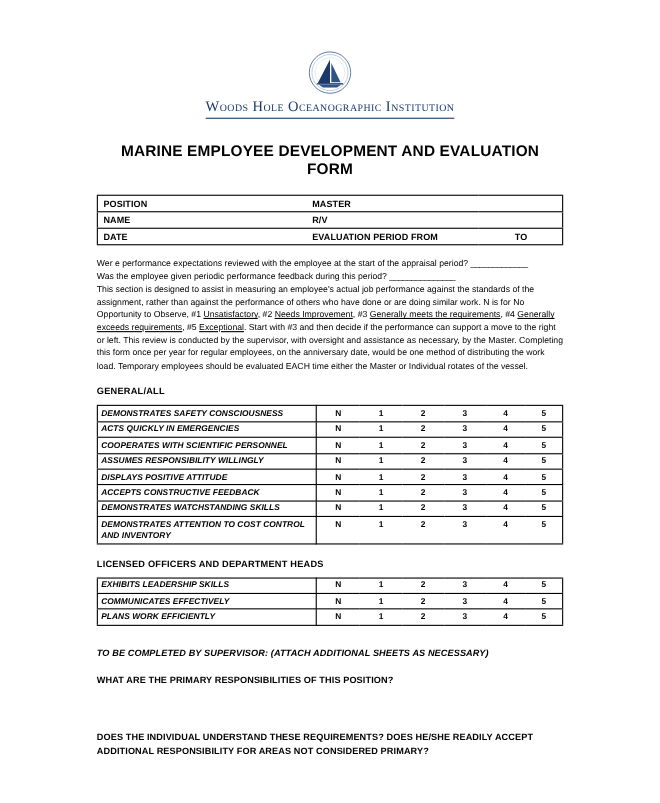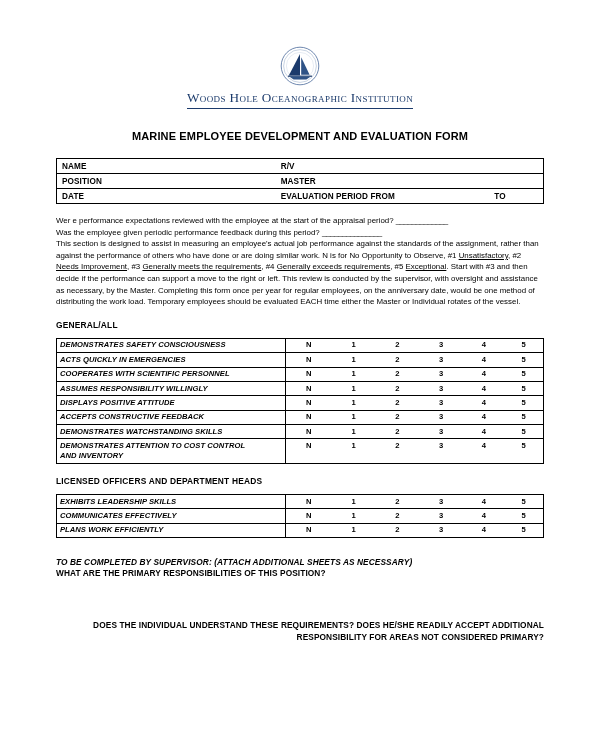--- a/index.html
+++ b/index.html
@@ -13,21 +13,21 @@
     font-family: "Liberation Sans", sans-serif;
     color: #000000;
     overflow: hidden;
   }
   .page {
     position: relative;
     width: 600px;
     height: 543px;
     background: #ffffff;
     box-sizing: border-box;
-    padding: 0 56px;
+    padding: 0 88px;
   }
 
   
   .masthead {
     padding-top: 46px;
     text-align: center;
   }
   .seal {
     display: block;
     margin: 0 auto 2px auto;
@@ -41,21 +41,21 @@
     font-size: 13.2px;
     letter-spacing: 0.4px;
     font-variant: small-caps;
     white-space: nowrap;
     padding-bottom: 2px;
     border-bottom: 1.6px solid #1b3a6b;
   }
   .form-title {
     margin-top: 21px;
     text-align: center;
-    font-size: 11px;
+    font-size: 14px;
     font-weight: bold;
     letter-spacing: 0.15px;
   }
 
   
   table.grid {
     width: 100%;
     border-collapse: collapse;
     table-layout: fixed;
   }
@@ -131,24 +131,25 @@
   .prompt-italic {
     font-size: 8.3px;
     font-weight: bold;
     font-style: italic;
     margin-top: 19px;
     letter-spacing: 0.1px;
   }
   .prompt {
     font-size: 8.3px;
     font-weight: bold;
+    margin-top: 14px;
     line-height: 12px;
     letter-spacing: 0.1px;
   }
-  .prompt.gap-big { margin-top: 40px; text-align: right; }
+  .prompt.gap-big { margin-top: 40px; }
 </style>
 </head>
 <body>
 
 <div class="page">
 
   <div class="masthead">
     <svg class="seal" viewBox="0 0 100 100">
       <circle cx="50" cy="50" r="47" fill="none" stroke="#4a6a9a" stroke-width="2"></circle>
       <circle cx="50" cy="50" r="41" fill="none" stroke="#8ba2c2" stroke-width="1.2"></circle>
@@ -164,27 +165,27 @@
   <div class="form-title">MARINE EMPLOYEE DEVELOPMENT AND EVALUATION FORM</div>
 
   <table class="grid info-table">
     <colgroup>
         <col style="width:45%">
         <col style="width:37%">
         <col style="width:18%">
       </colgroup>
     <tbody>
       <tr>
-        <td>NAME</td>
-        <td class="c-mid">R/V</td>
+        <td>POSITION</td>
+        <td class="c-mid">MASTER</td>
         <td class="c-right"></td>
       </tr>
       <tr>
-        <td>POSITION</td>
-        <td class="c-mid">MASTER</td>
+        <td>NAME</td>
+        <td class="c-mid">R/V</td>
         <td class="c-right"></td>
       </tr>
       <tr>
         <td>DATE</td>
         <td class="c-mid">EVALUATION PERIOD FROM</td>
         <td class="c-right">TO</td>
       </tr>
     </tbody>
   </table>
 

